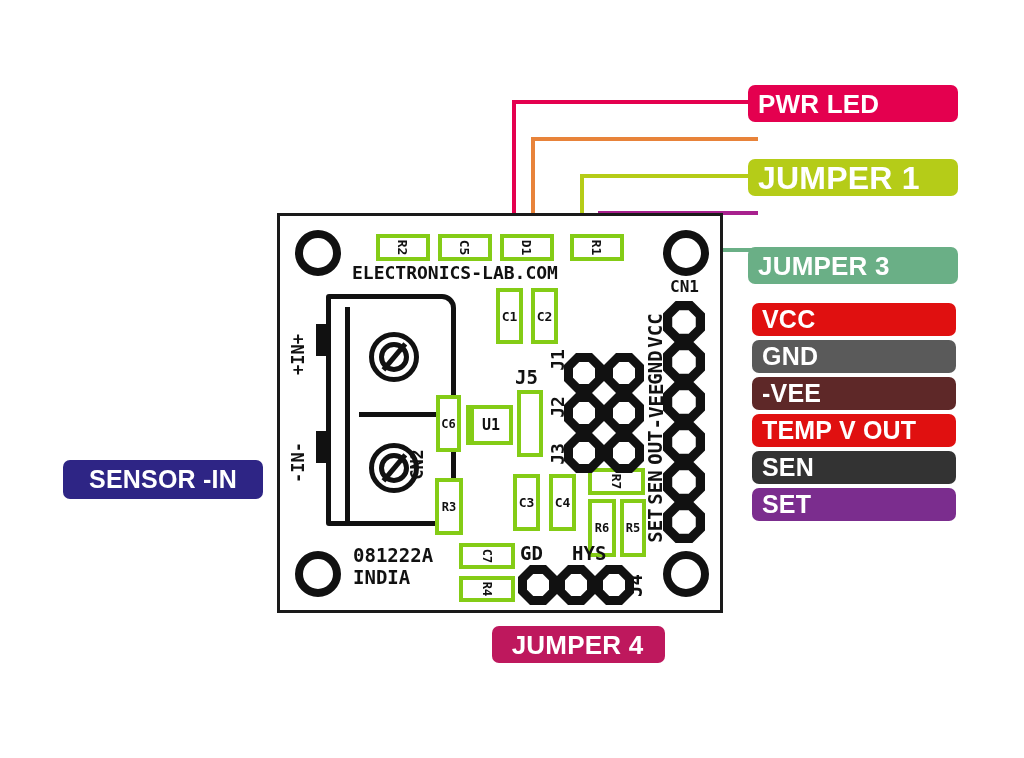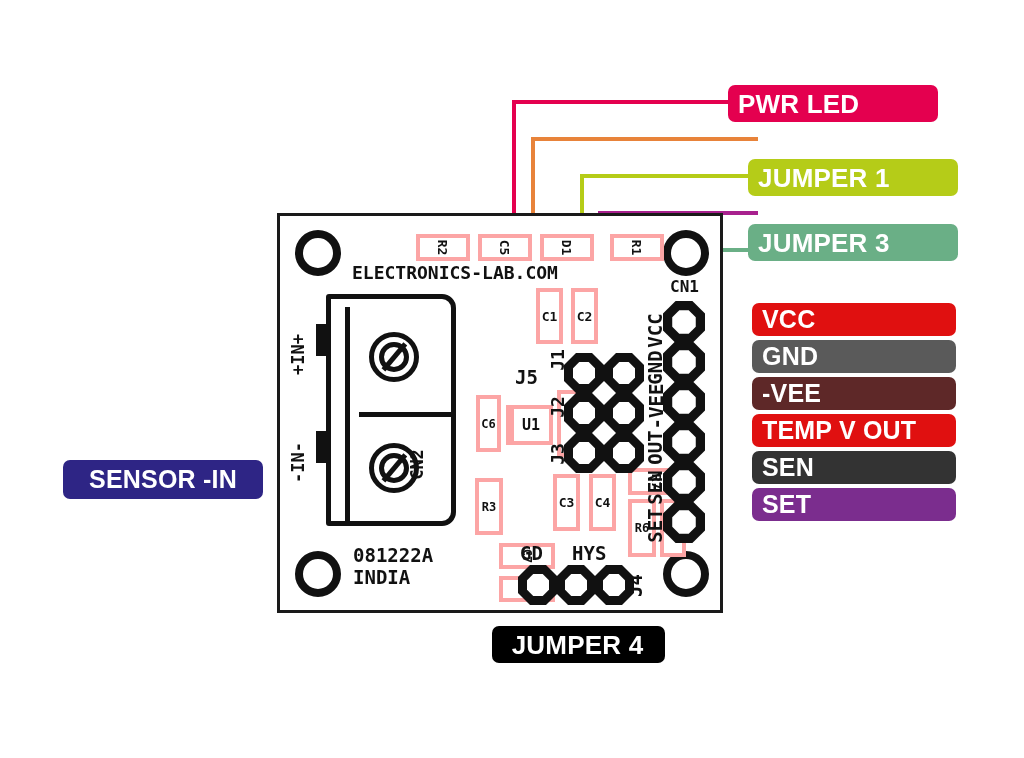--- a/index.html
+++ b/index.html
@@ -45,30 +45,29 @@
   .hole {
     position: absolute;
     border-radius: 50%;
     border: 8px solid #111111;
     background: #ffffff;
   }
 
   
   .comp {
     position: absolute;
-    border: 4px solid #fca5a5;
+    border: 4px solid #84cc16;
     background: #ffffff;
     display: flex;
     align-items: center;
     justify-content: center;
     color: #111111;
     font-family: "DejaVu Sans Mono", monospace;
     font-weight: bold;
     overflow: hidden;
-    margin-left: 40px;
   }
   .comp span { display: block; }
   .rot90  { transform: rotate(90deg); }
   .rotn90 { transform: rotate(-90deg); }
 
   
   .stext {
     position: absolute;
     color: #111111;
     font-family: "DejaVu Sans Mono", monospace;
@@ -264,27 +263,27 @@
     <div class="stext" style="left:73px; top:352px; font-size:19px;">INDIA</div>
 
     <div class="stext" style="left:240px; top:328px; font-size:19px;">GD</div>
     <div class="stext" style="left:292px; top:328px; font-size:19px;">HYS</div>
     <div class="oct" style="left:238px; top:349px; width:40px; height:40px;"></div>
     <div class="oct" style="left:276px; top:349px; width:40px; height:40px;"></div>
     <div class="oct" style="left:314px; top:349px; width:40px; height:40px;"></div>
     <div class="stext rotn90" style="left:344px; top:360px; font-size:19px; transform-origin:50% 50%;">J4</div>
   </div>
 
-  <div class="pill rounded-lg" style="left:728px; top:85px; width:210px; height:37px; font-size:26px; background:#e4004f;">
+  <div class="pill rounded-lg" style="left:748px; top:85px; width:210px; height:37px; font-size:26px; background:#e4004f;">
     <span>PWR LED</span>
   </div>
-  <div class="pill rounded-lg" style="left:748px; top:159px; width:210px; height:37px; font-size:26px; background:#b5cc18;">
+  <div class="pill rounded-lg" style="left:748px; top:159px; width:210px; height:37px; font-size:32px; background:#b5cc18;">
     <span>JUMPER 1</span>
   </div>
-  <div class="pill rounded-lg" style="left:748px; top:224px; width:210px; height:37px; font-size:26px; background:#6aaf86;">
+  <div class="pill rounded-lg" style="left:748px; top:247px; width:210px; height:37px; font-size:26px; background:#6aaf86;">
     <span>JUMPER 3</span>
   </div>
 
   <div class="pill rounded-lg" style="left:752px; top:303px; width:204px; height:33px; font-size:25px; background:#e01010;">
     <span>VCC</span>
   </div>
   <div class="pill rounded-lg" style="left:752px; top:340px; width:204px; height:33px; font-size:25px; background:#5a5a5a;">
     <span>GND</span>
   </div>
   <div class="pill rounded-lg" style="left:752px; top:377px; width:204px; height:33px; font-size:25px; background:#5e2828;">
@@ -297,17 +296,17 @@
     <span>SEN</span>
   </div>
   <div class="pill rounded-lg" style="left:752px; top:488px; width:204px; height:33px; font-size:25px; background:#7b2d8e;">
     <span>SET</span>
   </div>
 
   <div class="pill rounded-lg" style="left:63px; top:460px; width:200px; height:39px; font-size:25px; background:#2e2585; justify-content:center;">
     <span>SENSOR -IN</span>
   </div>
 
-  <div class="pill rounded-lg" style="left:492px; top:626px; width:173px; height:37px; font-size:26px; background:#000000; justify-content:center;padding-left:8px;">
+  <div class="pill rounded-lg" style="left:492px; top:626px; width:173px; height:37px; font-size:26px; background:#be185d; justify-content:center;padding-left:8px;">
     <span>JUMPER 4</span>
   </div>
 
 </div>
 
 </body></html>

